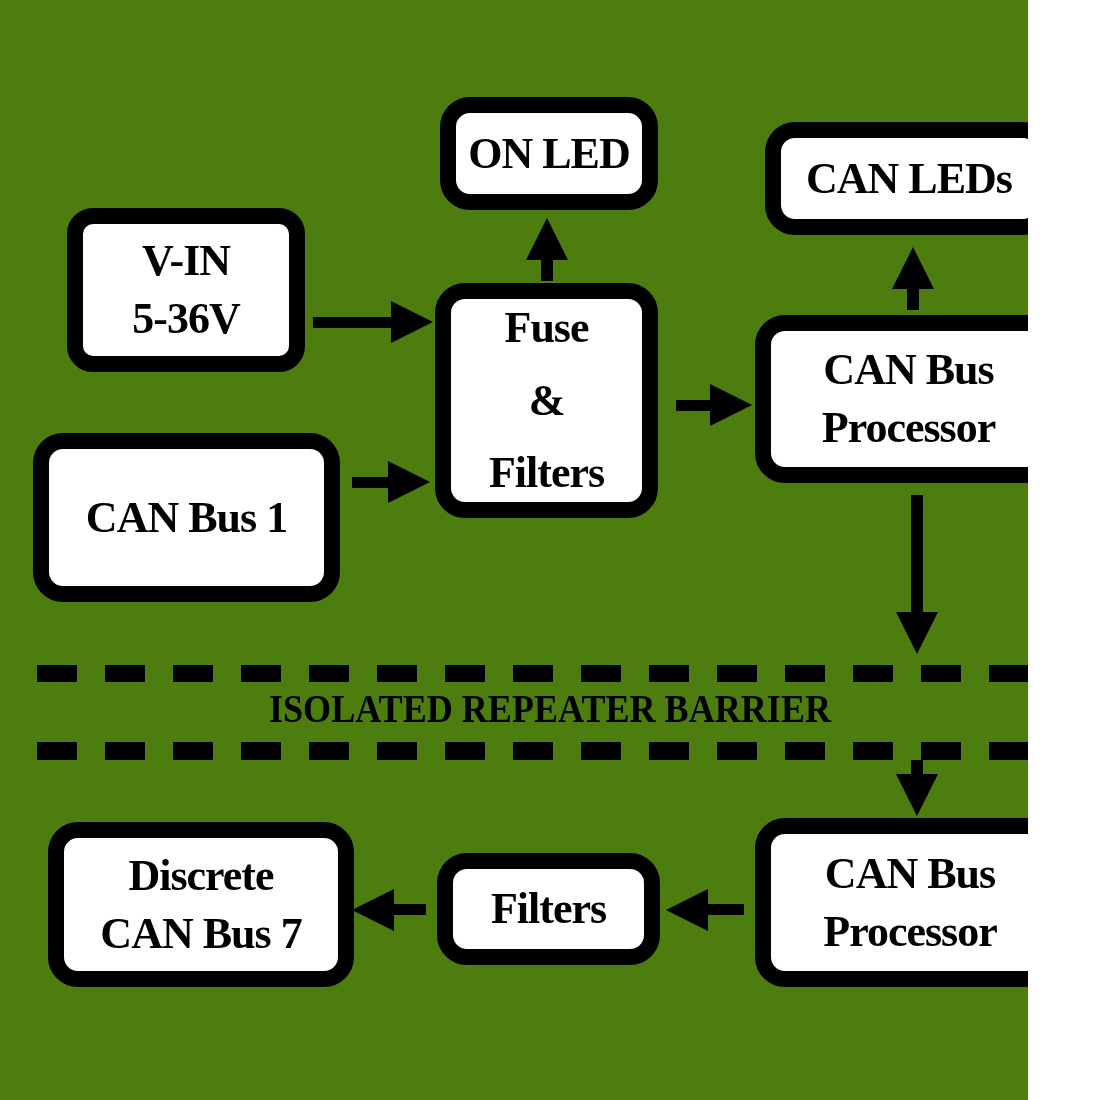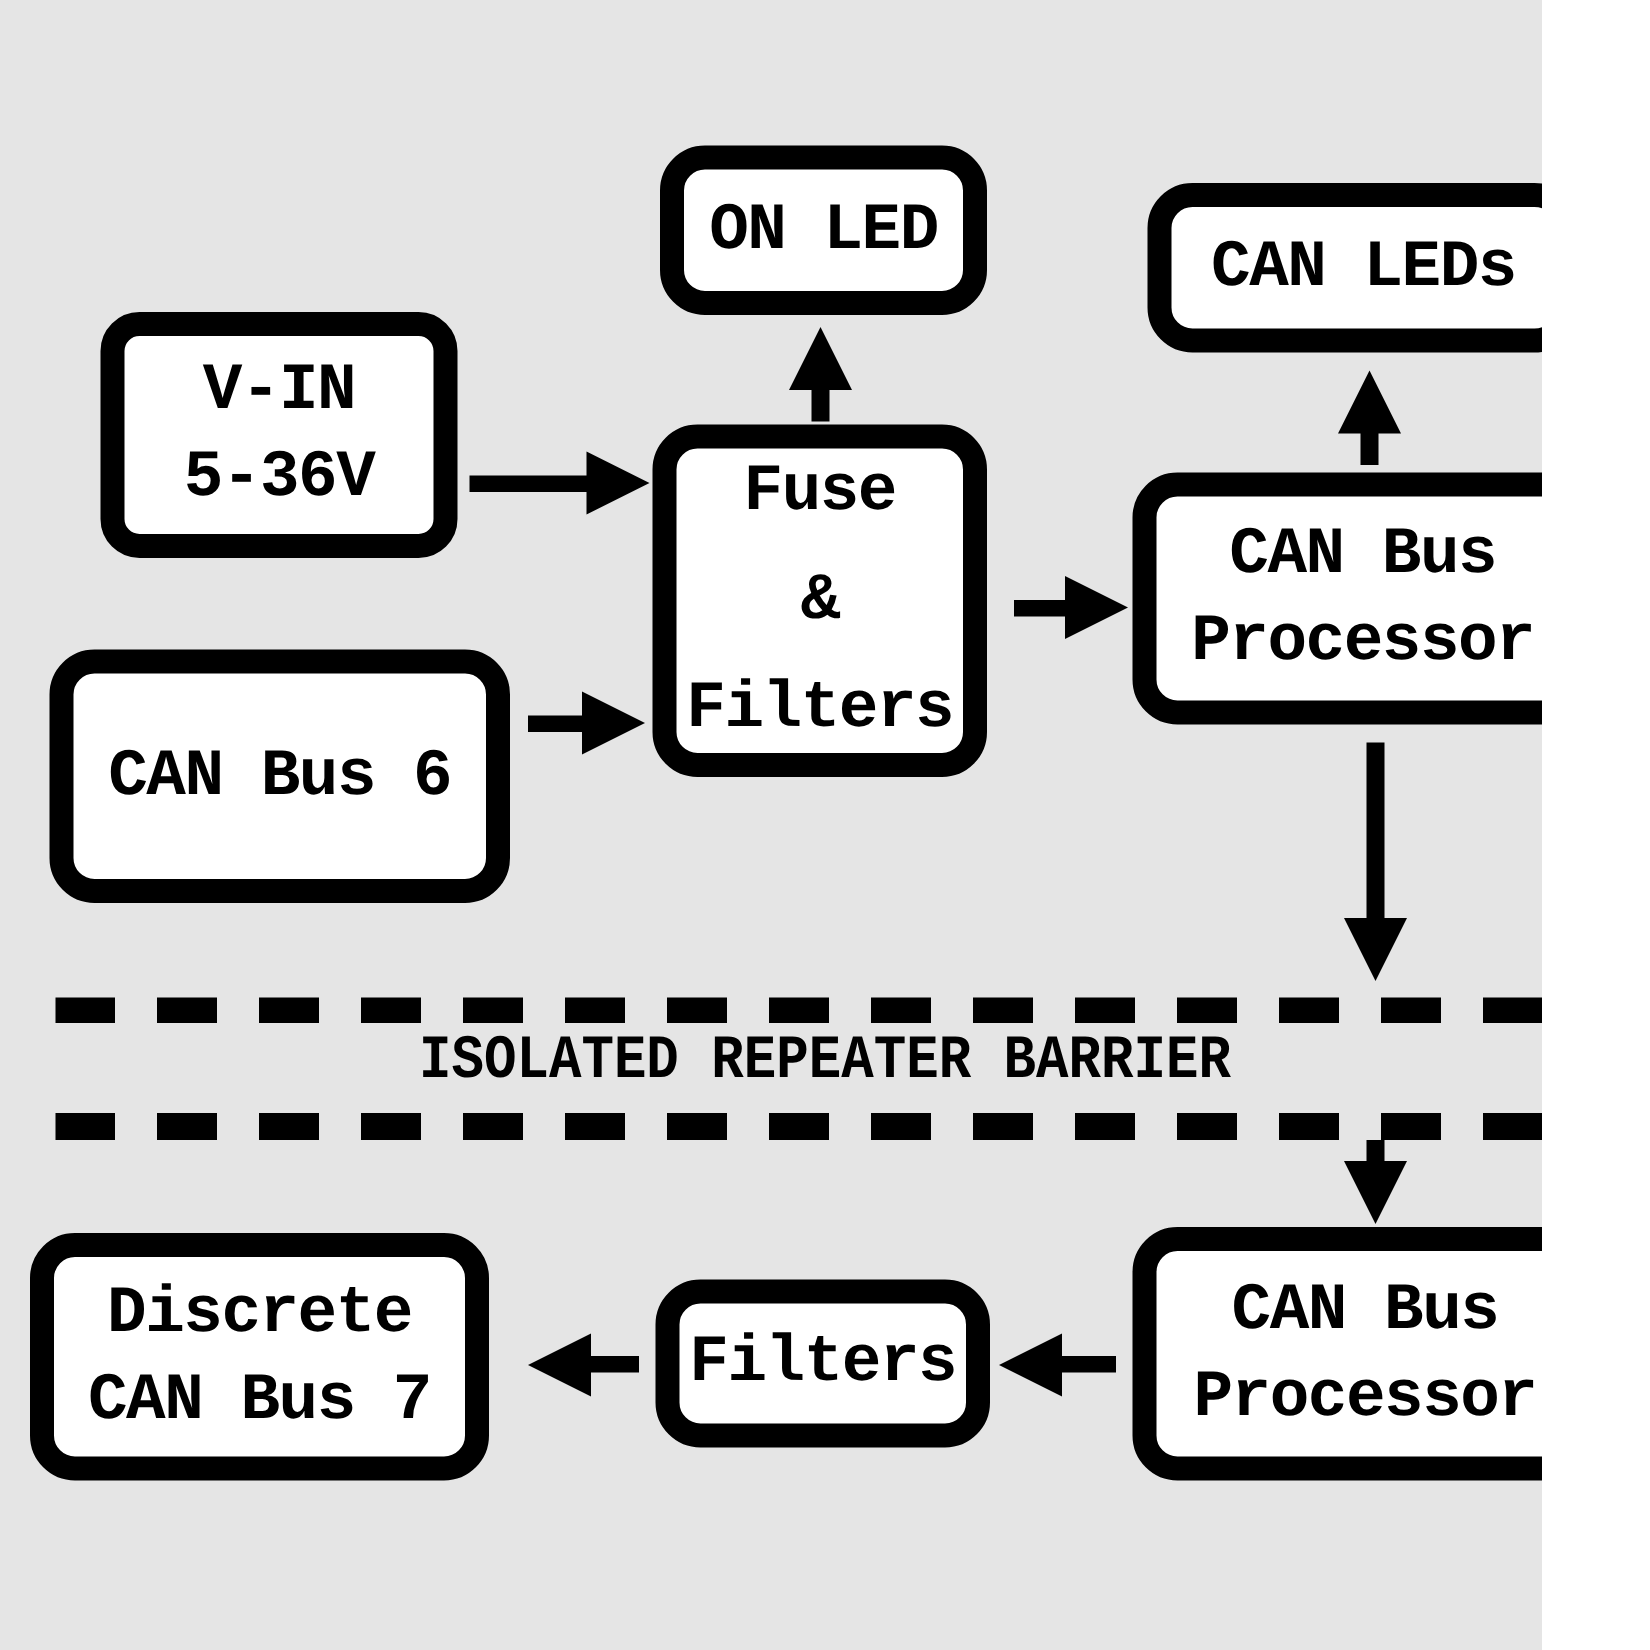--- a/index.html
+++ b/index.html
@@ -4,22 +4,22 @@
 <style>
   html, body {
     margin: 0;
     padding: 0;
     background: #ffffff;
   }
   .canvas {
     position: relative;
     width: 1028px;
     height: 1100px;
-    background: #e5e5e5;
-    font-family: Liberation Mono, monospace;
+    background: #4d7c0f;
+    font-family: Liberation Serif, serif;
     overflow: hidden;
   }
   .box {
     position: absolute;
     box-sizing: border-box;
     border: 16px solid #000000;
     border-radius: 30px;
     background: #ffffff;
     display: flex;
     flex-direction: column;
@@ -103,38 +103,38 @@
     <div class="bline">5-36V</div>
   </div>
 
   <div class="box" style="left:435px; top:283px; width:223px; height:235px;justify-content:space-between;">
     <div class="bline">Fuse</div>
     <div class="bline">&amp;</div>
     <div class="bline">Filters</div>
   </div>
 
   <div class="box" style="left:33px; top:433px; width:307px; height:169px;">
-    <div class="bline">CAN Bus 6</div>
+    <div class="bline">CAN Bus 1</div>
   </div>
 
   <div class="box" style="left:755px; top:315px; width:307px; height:168px;">
     <div class="bline">CAN Bus</div>
     <div class="bline">Processor</div>
   </div>
 
   <div class="box" style="left:755px; top:818px; width:310px; height:169px;">
     <div class="bline">CAN Bus</div>
     <div class="bline">Processor</div>
   </div>
 
   <div class="box" style="left:437px; top:853px; width:223px; height:112px;">
     <div class="bline">Filters</div>
   </div>
 
-  <div class="box" style="left:20px; top:822px; width:306px; height:165px;">
+  <div class="box" style="left:48px; top:822px; width:306px; height:165px;">
     <div class="bline">Discrete</div>
     <div class="bline">CAN Bus 7</div>
   </div>
 
   <div>
     <div class="arrow-part" style="left:313px; top:317px; width:82px; height:11px;"></div>
     <div class="head head-right" style="left:391px; top:301px;"></div>
   </div>
 
   <div>

